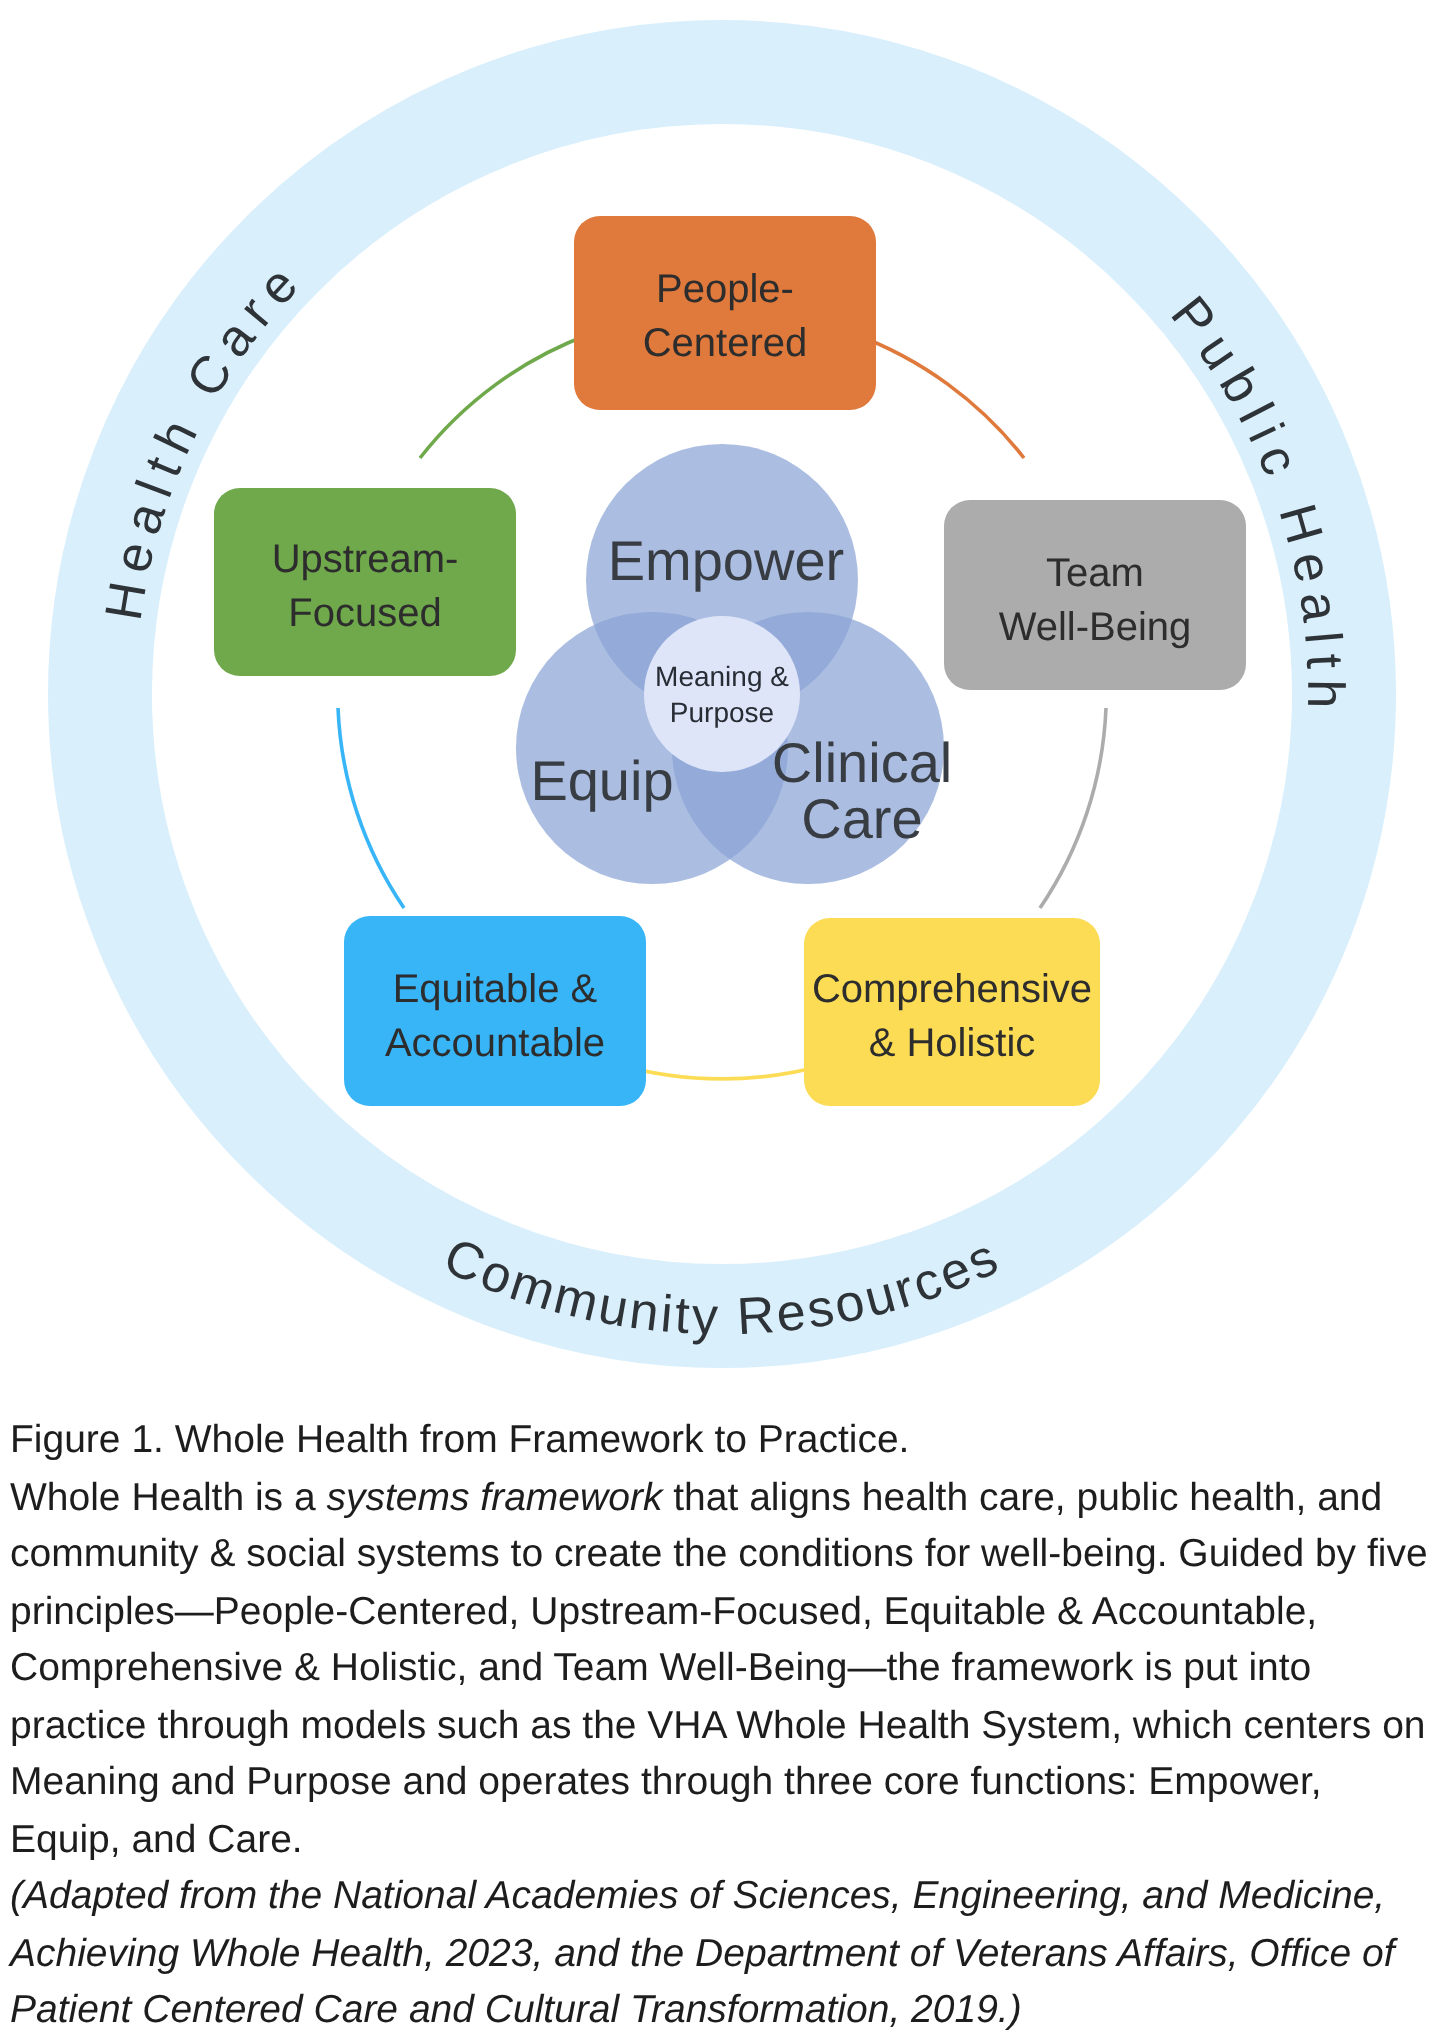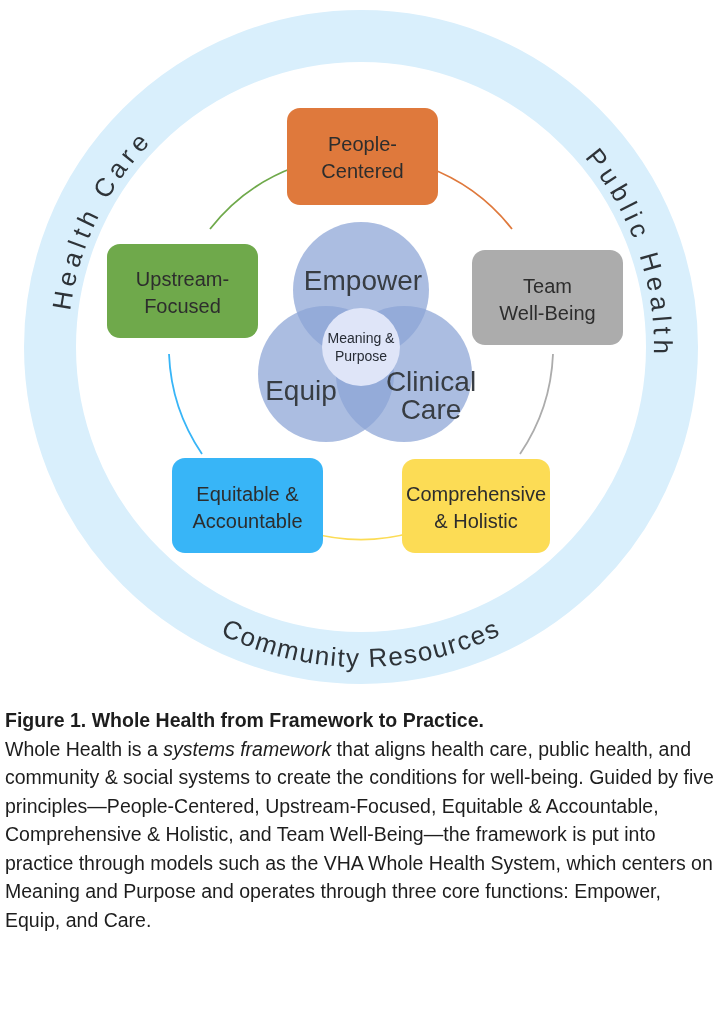--- a/index.html
+++ b/index.html
@@ -42,21 +42,21 @@
     left: 0;
     top: 706px;
     width: 722px;
     box-sizing: border-box;
     padding: 0 8px 0 5px;
     color: #1d1d1d;
     font-size: 19.5px;
     line-height: 28.5px;
   }
   .caption p { margin: 0; }
-  .cap-title { font-weight: bold; }
+  .cap-title { font-weight: normal; }
 </style>
 </head>
 <body>
 
 <div class="page">
 
   <svg width="722" height="705" viewBox="0 0 722 705">
 
     <defs>
       <path id="arc-left" d="M 72.5 397.9 A 293 293 0 0 1 223.4 88.3"></path>
@@ -117,15 +117,16 @@
       <rect x="402" y="459" width="148" height="94" rx="13" fill="#FCDC55"></rect>
       <text class="box-label" x="476" y="501" text-anchor="middle">Comprehensive</text>
       <text class="box-label" x="476" y="528" text-anchor="middle">&amp; Holistic</text>
     </g>
   </svg>
 
   
   <div class="caption">
     <p class="cap-title">Figure 1. Whole Health from Framework to Practice.</p>
     <p class="cap-body"><span>Whole Health is a </span><em>systems framework</em><span> that aligns health care, public health, and community &amp; social systems to create the conditions for well-being. Guided by five principles—People-Centered, Upstream-Focused, Equitable &amp; Accountable, Comprehensive &amp; Holistic, and Team Well-Being—the framework is put into practice through models such as the VHA Whole Health System, which centers on Meaning and Purpose and operates through three core functions: Empower, Equip, and Care.</span></p>
+    <p class="cap-source"><em>(Adapted from the National Academies of Sciences, Engineering, and Medicine, Achieving Whole Health, 2023, and the Department of Veterans Affairs, Office of Patient Centered Care and Cultural Transformation, 2019.)</em></p>
   </div>
 
 </div>
 
 </body></html>

